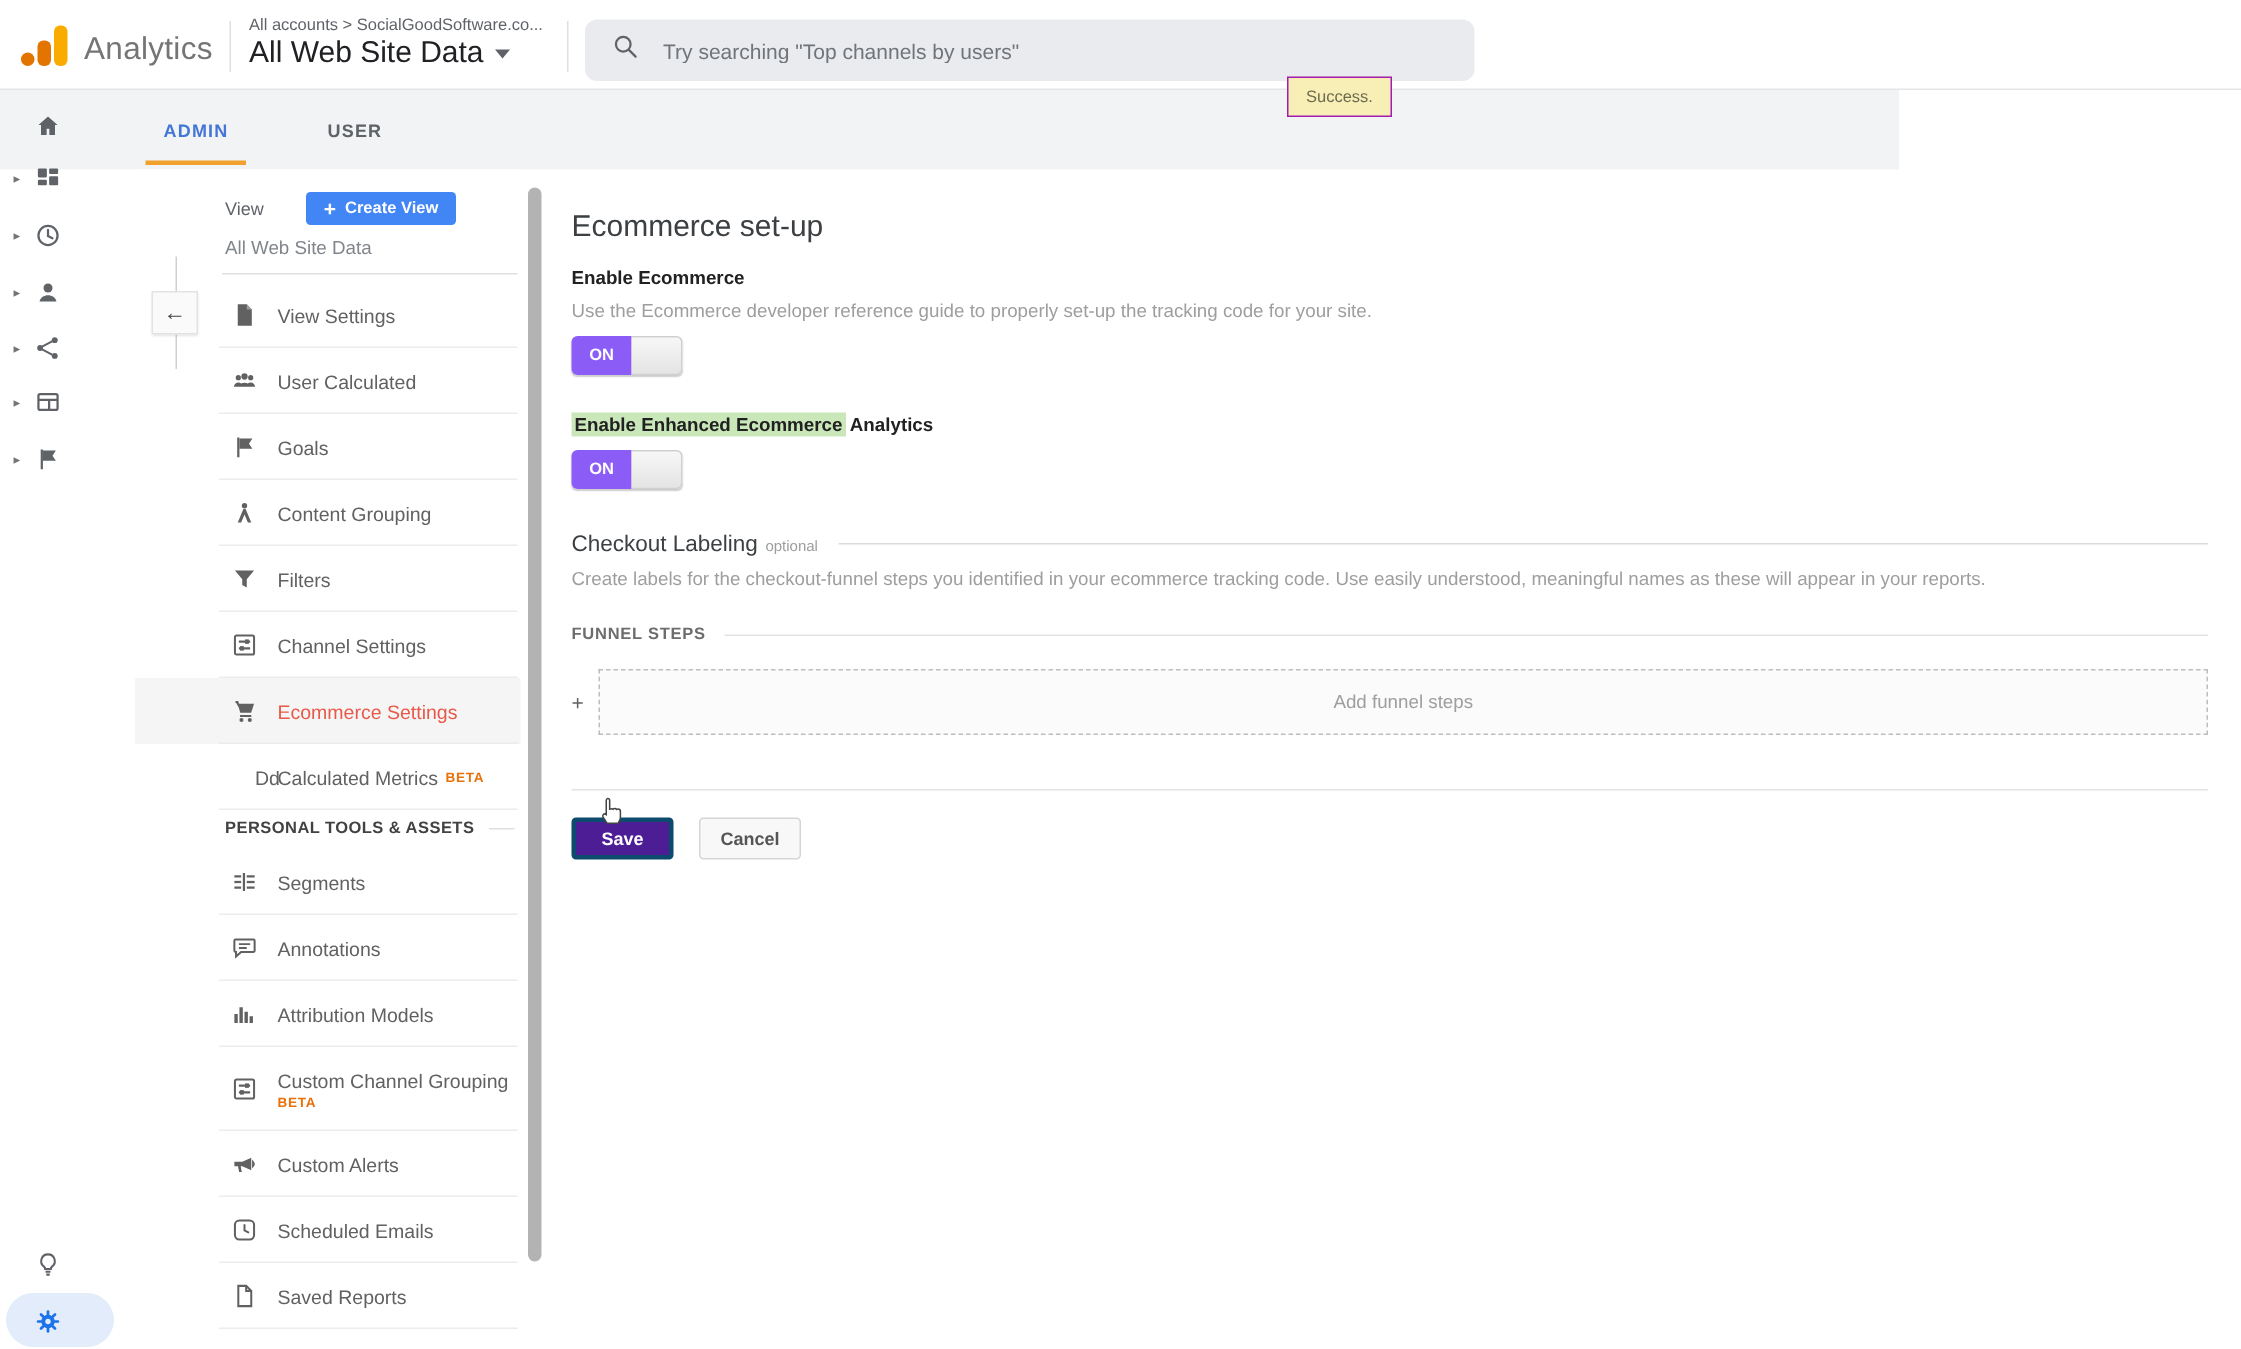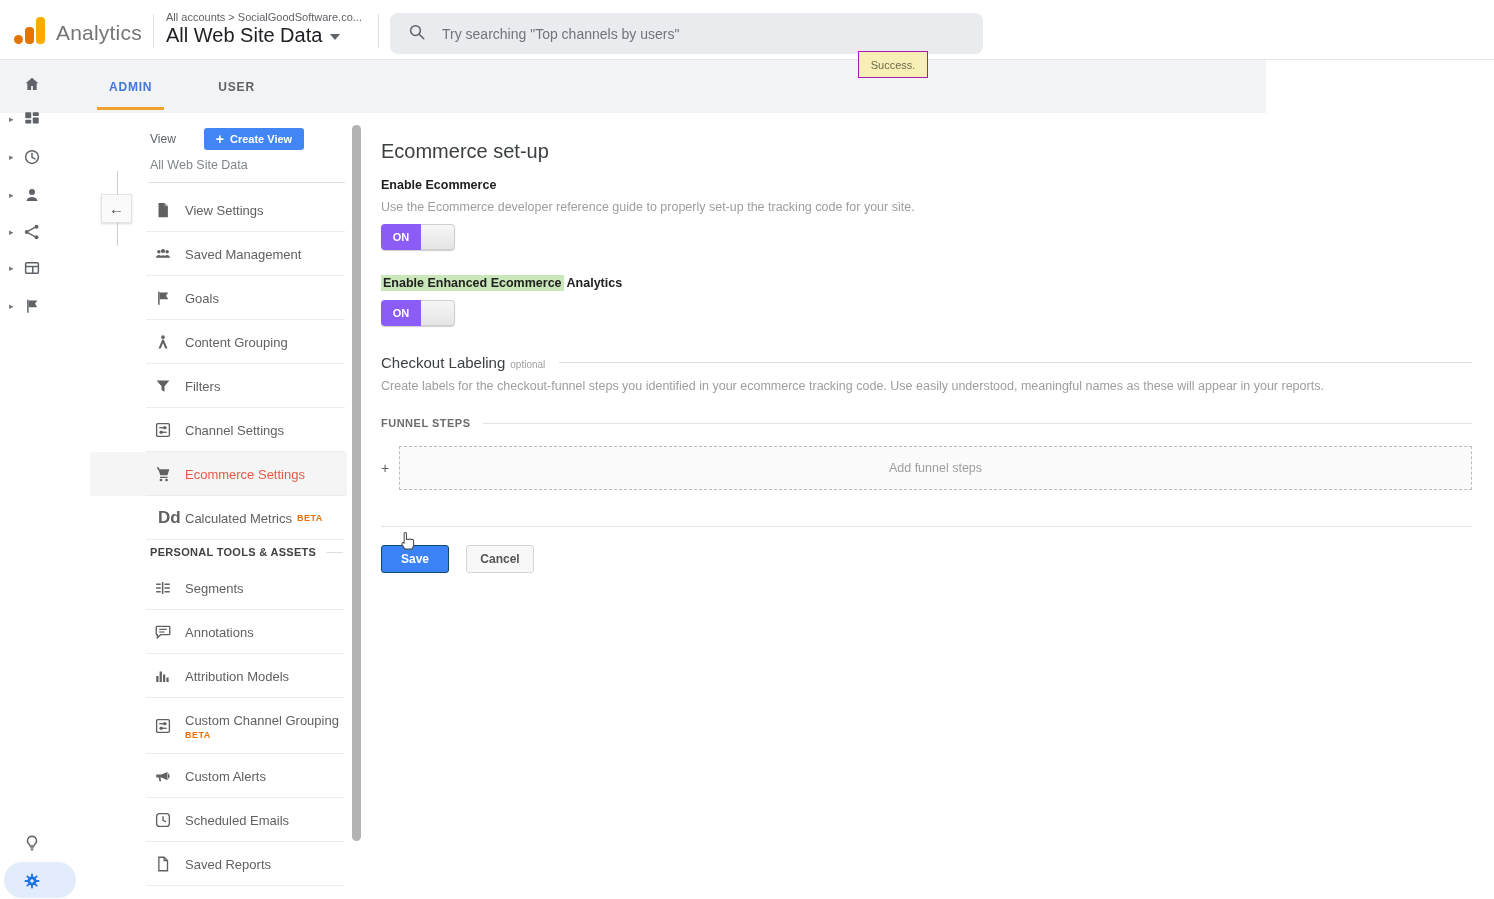--- a/index.html
+++ b/index.html
@@ -54,21 +54,21 @@
   .btn-create-view .plus { font-size:14px; margin-right:6px; font-weight:bold; }
   .sb-viewname { position:absolute; left:60px; top:45px; font-size:12.5px; color:#80868b; }
   .sb-div { position:absolute; left:58px; right:2px; top:69px; border-top:1px solid #e0e0e0; }
   .menu { position:absolute; left:0; width:257px; }
   .menu-item { position:relative; height:44px; display:flex; align-items:center; padding-left:60px; cursor:pointer; }
   .menu-item::after { content:''; position:absolute; left:56px; right:2px; bottom:0; border-bottom:1px solid #ececec; }
   .menu-item.tall { height:56px; }
   .menu-item.active { background:#f5f5f5; }
   .mi-icon { position:absolute; left:64px; width:18px; height:18px; color:#616161; }
   .mi-icon svg { width:18px; height:18px; display:block; }
-  .mi-icon-text { position:absolute; left:68px; font-size:17px; font-weight:bold; color:#616161; }
+  .mi-icon-text { position:absolute; left:80px; font-size:13px; font-weight:normal; color:#616161; }
   .mi-label { margin-left:35px; font-size:13px; color:#616161; }
   .menu-item.active .mi-label { color:#e8594a; }
   .mi-badge { font-size:9px; font-weight:bold; color:#e8710a; letter-spacing:.5px; margin-left:5px; }
   .mi-2line { margin-left:35px; display:flex; flex-direction:column; }
   .mi-2line .mi-label { margin-left:0; }
   .mi-2line .mi-badge { margin-left:0; margin-top:2px; }
   .sb-section { position:absolute; left:60px; top:433px; right:4px; display:flex; align-items:center; }
   .sb-section-label { font-size:11px; font-weight:bold; color:#424242; letter-spacing:.3px; white-space:nowrap; }
   .sb-section .rule { flex:1; border-top:1px solid #e0e0e0; margin-left:10px; }
 
@@ -97,21 +97,21 @@
   .sec-header .rule { flex:1; border-top:1px solid #dcdcdc; margin-left:14px; align-self:center; }
   .sub-header { margin-top:24px; display:flex; align-items:center; }
   .sub-title { font-size:11px; font-weight:bold; color:#6d6d6d; letter-spacing:.5px; white-space:nowrap; }
   .sub-header .rule { flex:1; border-top:1px solid #e3e3e3; margin-left:12px; }
   .funnel-row { margin-top:17px; display:flex; align-items:center; }
   .funnel-plus { width:14px; font-size:14px; color:#616161; cursor:pointer; }
   .funnel-add { flex:1; margin-left:4px; height:44px; border:1px dashed #bdbdbd; background:#fbfbfb;
                 display:flex; align-items:center; justify-content:center; font-size:12.5px; color:#9e9e9e; cursor:pointer; }
   .main-div { margin-top:36px; border-top:1px solid #e3e3e3; }
   .btn-row { margin-top:18px; display:flex; }
-  .btn-save { width:68px; height:28px; background:#3b82f6; border:1px solid #0c4a6e; border-radius:3px;
+  .btn-save { width:68px; height:28px; background:#4c1d95; border:3px solid #0c4a6e; border-radius:3px;
               color:#fff; font-size:12px; font-weight:bold; font-family:inherit; cursor:pointer; }
   .btn-cancel { width:68px; height:28px; margin-left:17px; background:#f8f8f8; border:1px solid #d5d5d5;
                 border-radius:3px; color:#555; font-size:12px; font-weight:bold; font-family:inherit; cursor:pointer; }
   .cursor-pointer-icon { position:absolute; left:396px; top:530px; width:22px; height:22px; z-index:30; }
 </style>
 </head>
 <body>
 
 <div id="app">
 
@@ -266,21 +266,21 @@
       </div>
       <div class="menu-item">
         <span class="mi-icon">
           <svg viewBox="0 0 24 24" fill="#616161">
               <circle cx="6.5" cy="9" r="2.3"></circle>
               <circle cx="12" cy="8" r="2.8"></circle>
               <circle cx="17.5" cy="9" r="2.3"></circle>
               <path d="M2.5 17c.6-2.4 2.2-3.7 4-3.7 1 0 1.9.3 2.6 1a6.6 6.6 0 0 1 5.8 0c.7-.7 1.6-1 2.6-1 1.8 0 3.4 1.3 4 3.7z"></path>
             </svg>
         </span>
-        <span class="mi-label">Saved Management</span>
+        <span class="mi-label">User Calculated</span>
       </div>
       <div class="menu-item">
         <span class="mi-icon">
           <svg viewBox="0 0 24 24" fill="#616161">
               <path d="M5.5 3.5h2V21h-2z"></path>
               <path d="M7.5 4.5H19l-3 4.5 3 4.5H7.5z"></path>
             </svg>
         </span>
         <span class="mi-label">Goals</span>
       </div>

